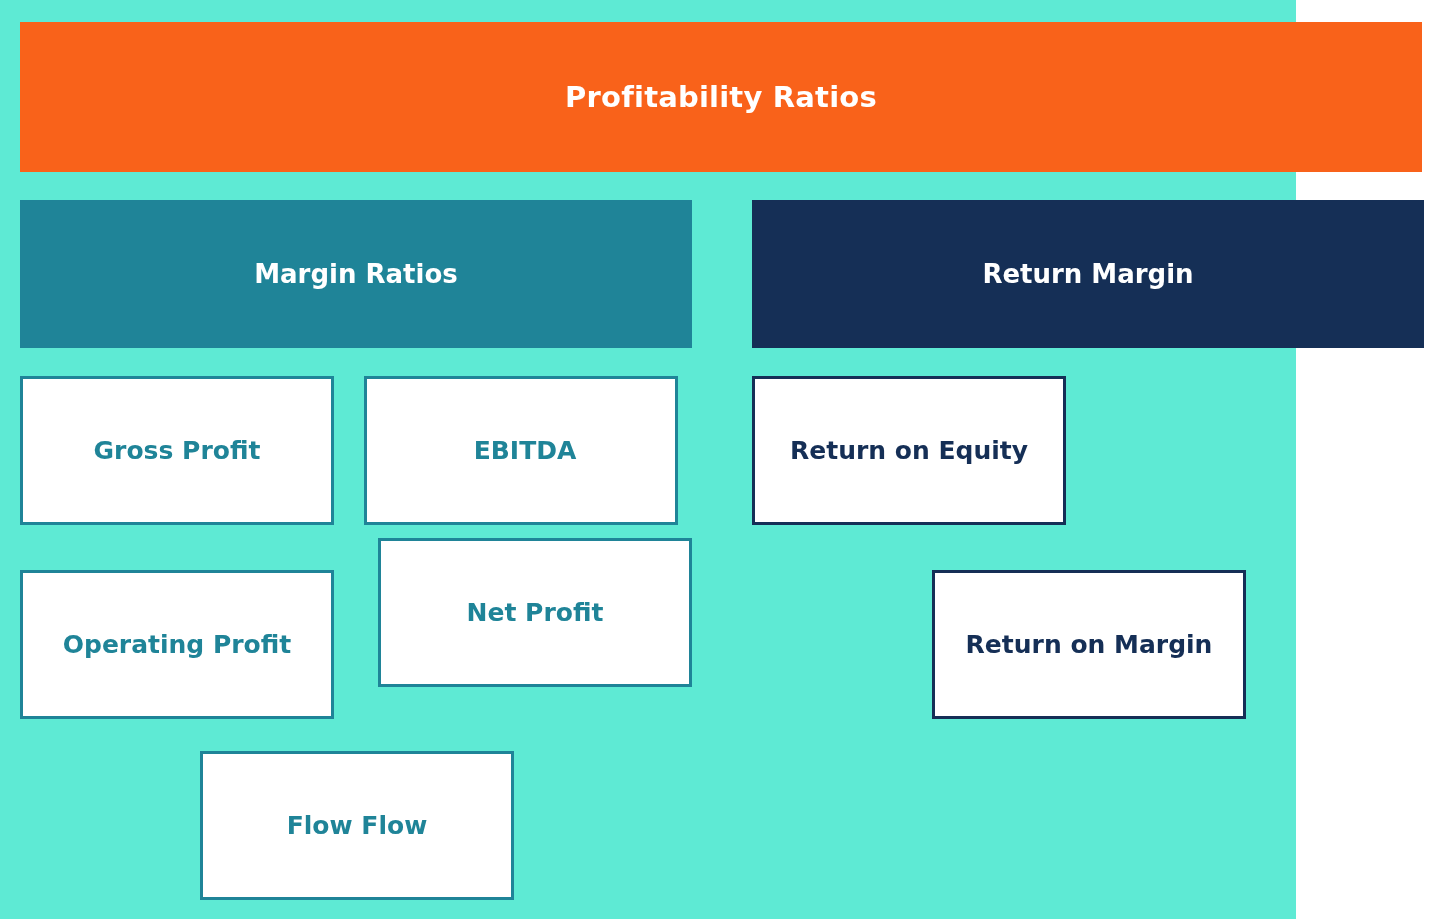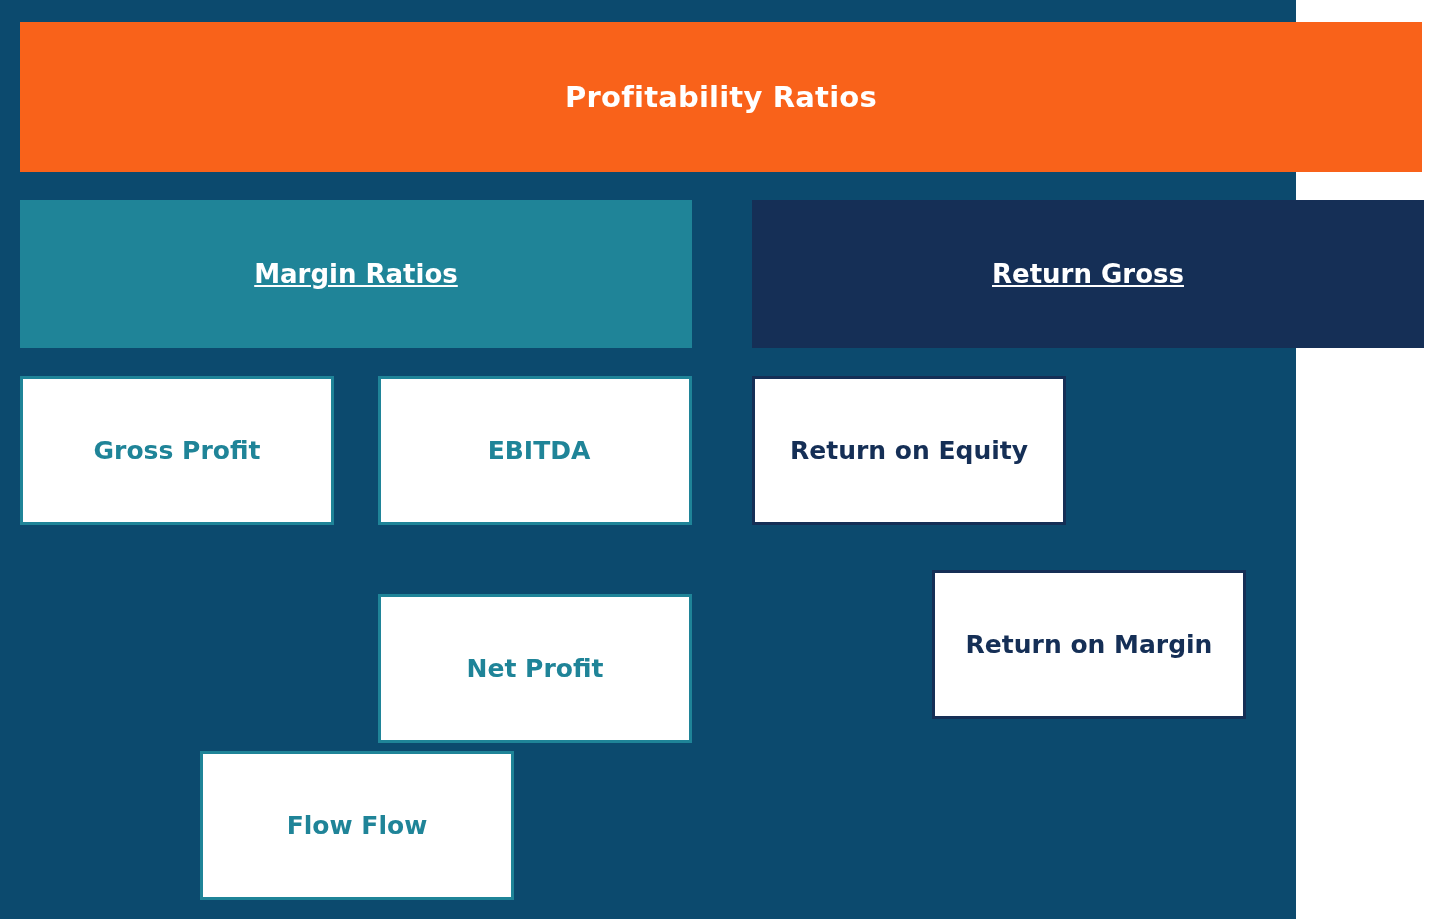--- a/index.html
+++ b/index.html
@@ -13,21 +13,21 @@
     width: 1442px;
     height: 919px;
     background: #FFFFFF;
     font-family: "DejaVu Sans", "Liberation Sans", sans-serif;
     overflow: hidden;
   }
   .canvas {
     position: relative;
     width: 1296px;
     height: 919px;
-    background: #0c4a6e;
+    background: #5eead4;
   }
   .banner {
     position: absolute;
     left: 20px; top: 22px;
     width: 1402px; height: 150px;
     background: var(--orange);
     display: flex; align-items: center; justify-content: center;
   }
   .banner span {
     color: #FFFFFF;
@@ -38,21 +38,20 @@
   .group-header {
     position: absolute;
     top: 200px;
     width: 672px; height: 148px;
     display: flex; align-items: center; justify-content: center;
   }
   .group-header span {
     color: #FFFFFF;
     font-size: 26px;
     font-weight: 600;
-    text-decoration: underline;
   }
   .group-header.teal { left: 20px; background: var(--teal); }
   .group-header.navy { left: 752px; background: var(--navy); }
   .box {
     position: absolute;
     width: 314px; height: 149px;
     background: #FFFFFF;
     display: flex; align-items: center; justify-content: center;
     text-align: center;
     padding: 10px 18px;
@@ -61,58 +60,61 @@
     font-size: 25px;
     font-weight: 600;
     line-height: 1.35;
   }
   .box.teal { border: 3px solid var(--teal); }
   .box.teal span { color: var(--teal); }
   .box.navy { border: 3px solid var(--navy); }
   .box.navy span { color: var(--navy); }
 
   #box-gross-profit      { left: 20px;   top: 376px; text-align: center; }
-  #box-ebitda            { left: 378px;  top: 376px; padding-left: 26px; }
+  #box-ebitda            { left: 364px;  top: 376px; padding-left: 26px; }
   #box-return-on-assets  { left: 752px;  top: 376px; }
   #box-roic              { left: 1107px; top: 376px; }
   #box-operating-profit  { left: 20px;   top: 570px; }
-  #box-net-profit        { left: 378px;  top: 594px; text-align: center; }
+  #box-net-profit        { left: 378px;  top: 538px; text-align: center; }
   #box-return-on-equity  { left: 932px;  top: 570px; }
   #box-cash-flow         { left: 200px;  top: 751px; }
 </style>
 </head>
 <body>
 
 <div class="canvas">
 
   <div class="banner">
     <span>Profitability Ratios</span>
   </div>
 
   <div class="group-header teal">
     <span>Margin Ratios</span>
   </div>
 
   <div class="group-header navy">
-    <span>Return Gross</span>
+    <span>Return Margin</span>
   </div>
 
   <div class="box teal" id="box-gross-profit">
     <span>Gross Profit</span>
   </div>
 
   <div class="box teal" id="box-ebitda">
     <span>EBITDA</span>
   </div>
 
   <div class="box navy" id="box-return-on-assets">
     <span>Return on Equity</span>
   </div>
 
 
+  <div class="box teal" id="box-operating-profit">
+    <span>Operating Profit</span>
+  </div>
 
   <div class="box teal" id="box-net-profit">
     <span>Net Profit</span>
   </div>
 
   <div class="box navy" id="box-return-on-equity">
     <span>Return on Margin</span>
   </div>
 
   <div class="box teal" id="box-cash-flow">

